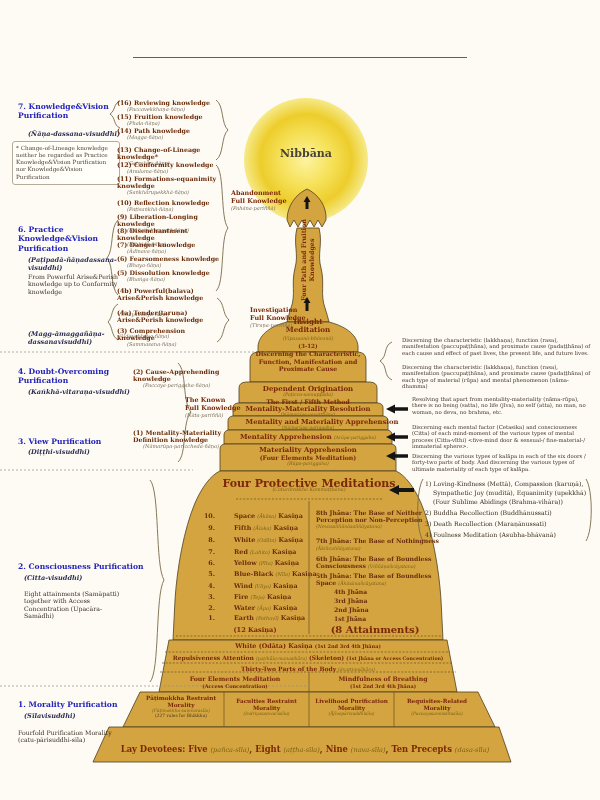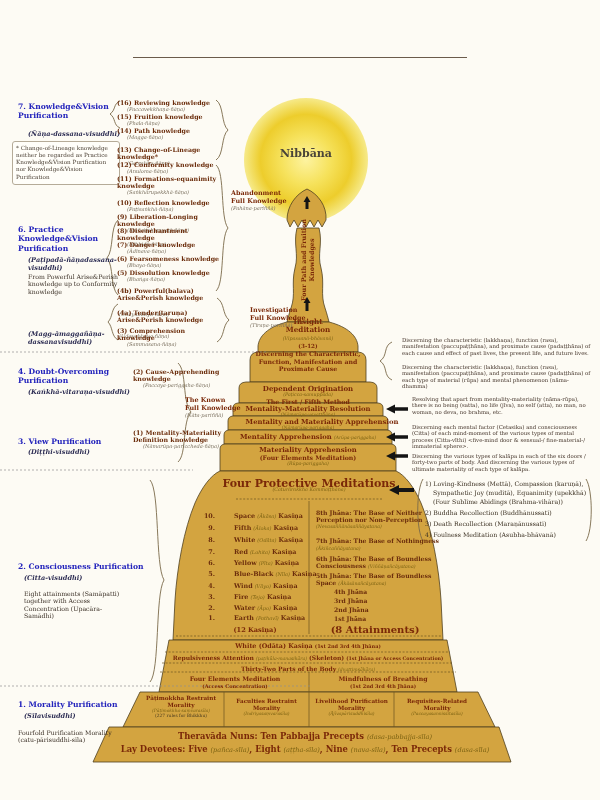--- a/index.html
+++ b/index.html
@@ -175,21 +175,20 @@
     </div>
 <div class="txt ctr" style="left:310px;top:698px;width:83px;line-height:1.15">
   <div class="bandname" style="font-size:5.7px">Livelihood Purification Morality</div>
   <div class="pal" style="font-size:4.4px">(Ājīvapārisuddhisīla)</div>
     </div>
 <div class="txt ctr" style="left:395px;top:698px;width:84px;line-height:1.15">
   <div class="bandname" style="font-size:5.7px">Requisites-Related Morality</div>
   <div class="pal" style="font-size:4.4px">(Paccayasannissitasīla)</div>
     </div>
 
-<div class="txt ctr" style="left:100px;top:731px;width:410px;font-size:8.4px;white-space:nowrap"><span class="bandname">Theravāda Nuns: Ten Pabbajja Precepts </span><span class="pal" style="font-size:6.6px">(dasa-pabbajja-sīla)</span></div>
 <div class="txt ctr" style="left:95px;top:744px;width:420px;font-size:8.4px;white-space:nowrap"><span class="bandname">Lay Devotees: Five </span><span class="pal" style="font-size:6.6px">(pañca-sīla)</span><span class="bandname">, Eight </span><span class="pal" style="font-size:6.6px">(aṭṭha-sīla)</span><span class="bandname">, Nine </span><span class="pal" style="font-size:6.6px">(nava-sīla)</span><span class="bandname">, Ten Precepts </span><span class="pal" style="font-size:6.6px">(dasa-sīla)</span></div>
 
 <div class="txt blue blueh" style="left:18px;top:102px;width:100px">7. Knowledge&amp;Vision Purification</div>
 <div class="txt bluep" style="left:28px;top:130px;width:110px">(Ñāṇa-dassana-visuddhi)</div>
 <div class="abs box txt">* Change-of-Lineage knowledge neither be regarded as Practice Knowledge&amp;Vision Purification nor Knowledge&amp;Vision Purification</div>
 <div class="txt blue blueh" style="left:18px;top:225px;width:100px">6. Practice Knowledge&amp;Vision Purification</div>
 <div class="txt bluep" style="left:28px;top:256px;width:105px">(Paṭipadā-ñāṇadassana-visuddhi)</div>
 <div class="txt desc" style="left:28px;top:273px;width:92px">From Powerful Arise&amp;Perish knowledge up to Conformity knowledge</div>
 <div class="txt bluep" style="left:28px;top:330px;width:105px">(Magg-āmaggañāṇa-dassanavisuddhi)</div>
 <div class="txt blue blueh" style="left:18px;top:367px;width:100px">4. Doubt-Overcoming Purification</div>

